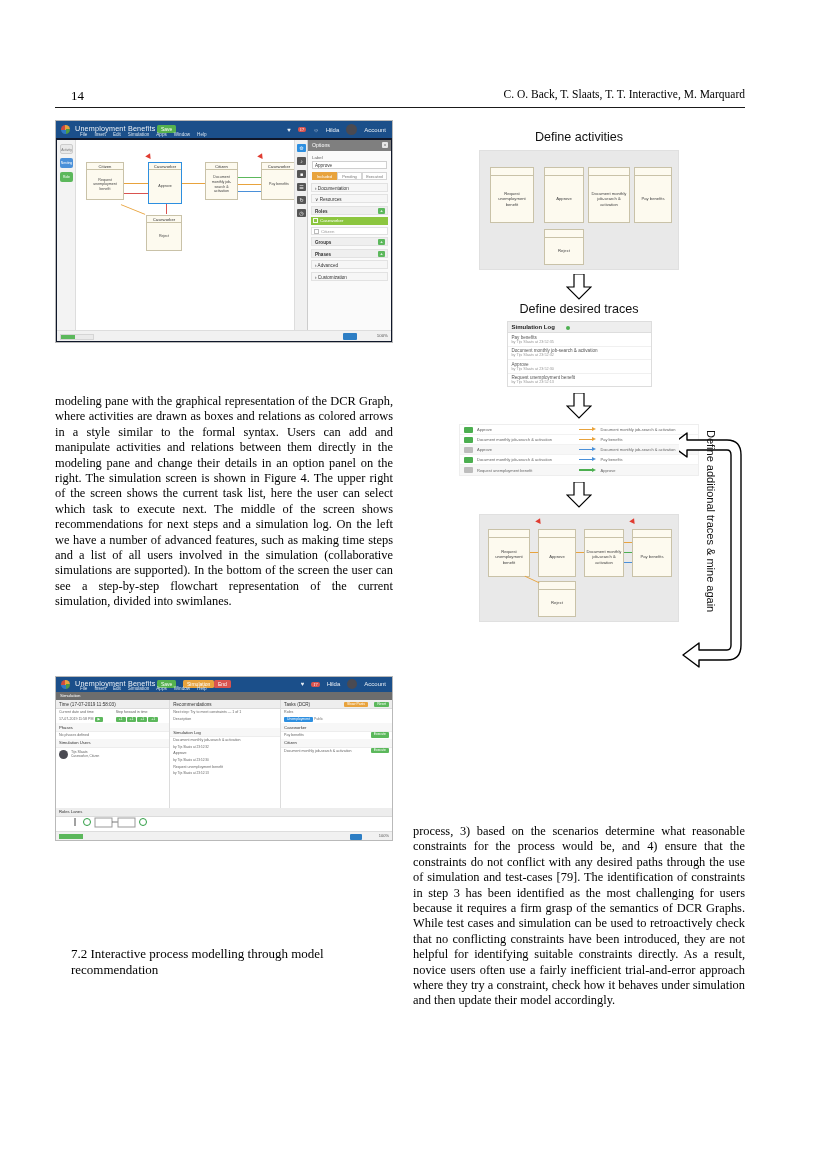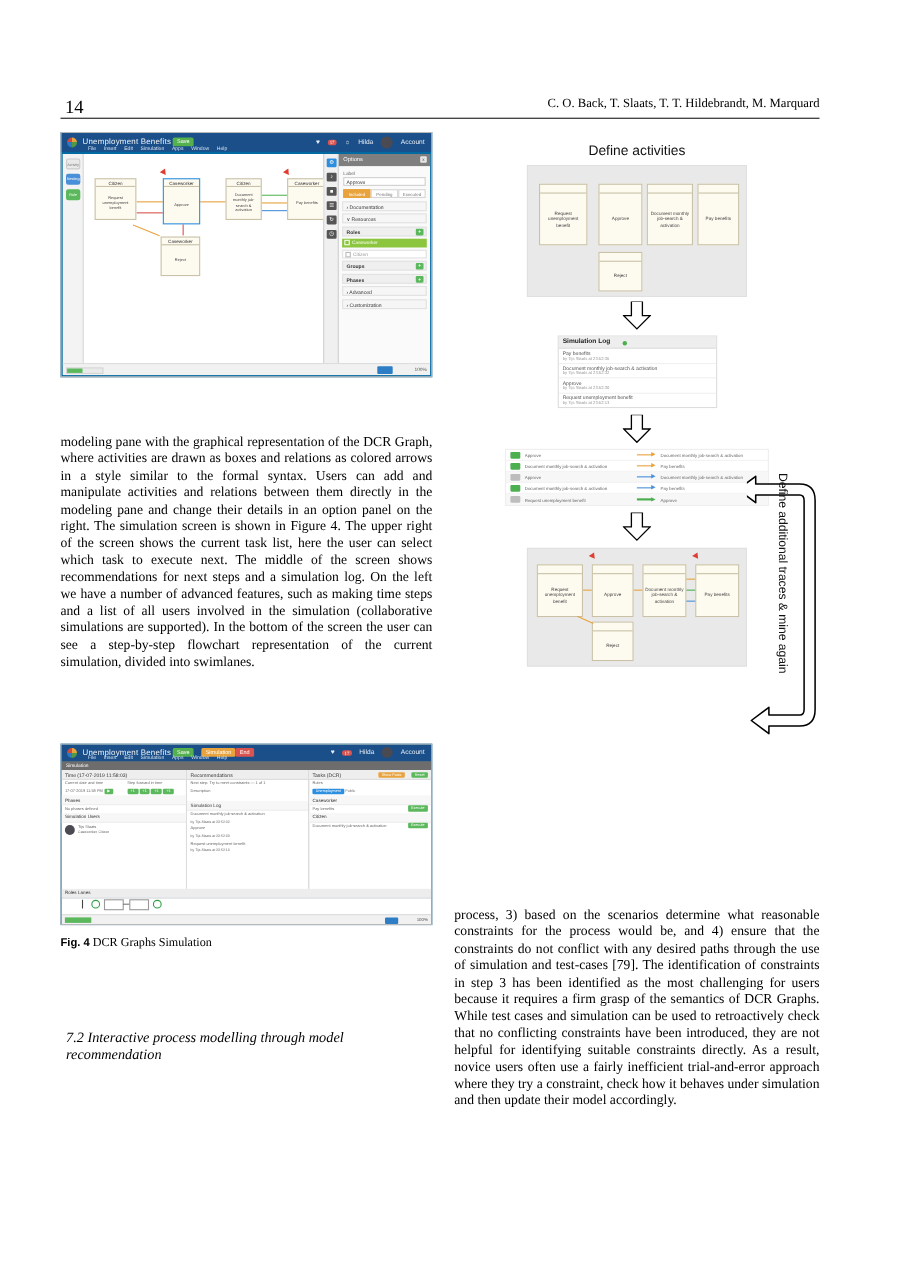--- a/index.html
+++ b/index.html
@@ -9,38 +9,38 @@
     background: #ffffff;
     font-family: "Liberation Serif", serif;
     color: #000;
     position: relative;
     overflow: hidden;
   }
   .page { position:absolute; inset:0; }
 
   
   .header { position:absolute; left:55px; top:88px; width:690px; height:22px; }
-  .header .folio { position:absolute; left:4px; top:0; font-size:17px; }
+  .header .folio { position:absolute; left:16px; top:0; font-size:13px; }
   .header .authors { position:absolute; right:0; top:0; font-size:11.5px; }
   .header .rule { position:absolute; left:0; right:0; top:19px; border-top:1px solid #1a1a1a; }
 
   
   .col-left  { position:absolute; left:55px;  width:338px; }
   .col-right { position:absolute; left:413px; width:332px; }
 
   p.body { font-size:12.4px; line-height:15.4px; text-align:justify; margin:0;
            hyphens:auto; -webkit-hyphens:auto; }
   .caption { font-size:11px; line-height:14px; margin:0; }
   .caption b { font-family:"Liberation Sans", sans-serif; font-size:10.2px; font-weight:bold; }
   .caption span.ct { font-size:11px; }
-  h3.sec { font-size:13px; font-weight:normal; line-height:16px; margin:5px;
-           font-family:"Liberation Serif", serif;font-style:italic; }
+  h3.sec { font-size:13px; font-weight:normal; line-height:16px; margin:16px;
+           font-family:"Liberation Serif", serif; }
 
   
-  .shot { position:absolute; background:#0369a1; border:1px solid #b9b9b9; overflow:hidden; }
+  .shot { position:absolute; background:#0f172a; border:1px solid #b9b9b9; overflow:hidden; }
   #fig3 { left:55px; top:120px; width:338px; height:223px; }
 
   .dcr-topbar { position:absolute; left:0; right:0; top:0; height:17px; background:#1b4f8a; }
   .dcr-logo { position:absolute; left:5px; top:4px; width:9px; height:9px; border-radius:50%;
               background: conic-gradient(#e8a33d 0 25%, #4f9b45 0 50%, #2f78c4 0 75%, #cf4b3d 0 100%);}
   .dcr-title { position:absolute; left:19px; top:3px; font-family:"Liberation Sans",sans-serif;
                font-size:7.2px; color:#eef3f8; letter-spacing:.2px; }
   .dcr-savebtn { position:absolute; left:101px; top:3.5px; height:8px; padding:0 4px;
                  background:#55b14e; color:#fff; border-radius:1.5px;
                  font-family:"Liberation Sans",sans-serif; font-size:5px; line-height:8px; }
@@ -193,21 +193,21 @@
   .rot-label { position:absolute; font-family:"Liberation Sans", sans-serif; font-size:11px;
                color:#111; writing-mode:vertical-rl; text-align:center; line-height:13px; }
 </style>
 </head>
 <body>
 
 <div class="page">
 
   <div class="header">
     <div class="folio">14</div>
-    <div class="authors">C. O. Back, T. Slaats, T. T. Hildebrandt, M. Marquard</div>
+    <div class="authors">C. O. Back, T. Slaats, T. T. Interactive, M. Marquard</div>
     <div class="rule"></div>
   </div>
 
   <div class="shot" id="fig3">
     <div class="dcr-topbar">
       <div class="dcr-logo"></div>
       <div class="dcr-title">Unemployment Benefits</div>
       <div class="dcr-savebtn">Save</div>
       <div class="dcr-menu">
         <span>File</span><span>Insert</span><span>Edit</span><span>Simulation</span><span>Apps</span><span>Window</span><span>Help</span>
@@ -427,26 +427,20 @@
       </svg>
     </div>
 
     <div class="sim-bot">
       <div style="position:absolute; left:3px; top:2px; width:24px; height:5px; background:#5cb85c;"></div>
       <div style="position:absolute; right:30px; top:1.5px; width:12px; height:6px; background:#2d7ec4; border-radius:1px;"></div>
       <div style="position:absolute; right:3px; top:1px; font-family:'Liberation Sans',sans-serif; font-size:4px; color:#555;">100%</div>
     </div>
   </div>
 
-  <div class="col-left" style="top:850px;">
-    <p class="caption">
-      <b>Fig. 4</b>
-      <span class="ct">DCR Graphs Simulation</span>
-    </p>
-  </div>
 
   <div class="col-left" style="top:930px;">
     <h3 class="sec">7.2 Interactive process modelling through model recommendation</h3>
   </div>
 
   <div id="fig5">
 
     <div class="f5-title">Define activities</div>
     <div class="f5-panel" style="margin:6px auto 0 auto; width:200px; height:120px;">
       <div class="f5-act" style="left:10px; top:16px; width:44px; height:56px;">
@@ -470,20 +464,21 @@
         <div class="bd">Reject</div>
       </div>
     </div>
 
     <div class="bigarrow" style="margin-top:4px;">
       <svg width="26" height="26" viewBox="0 0 26 26">
         <polygon points="8,0 18,0 18,13 25,13 13,25 1,13 8,13" fill="#fff" stroke="#000" stroke-width="1.2"></polygon>
       </svg>
     </div>
 
+    <div class="f5-title" style="margin-top:2px;">Define desired traces</div>
     <div class="log-card" style="margin:5px auto 0 auto; width:145px;">
       <div class="log-hd">
         <span>Simulation Log</span>
         <span class="dot"></span>
       </div>
       <div class="log-e">
         <div class="t">Pay benefits</div>
         <div class="m">by Tijs Slaats at 23:52:35</div>
       </div>
       <div class="log-e">

